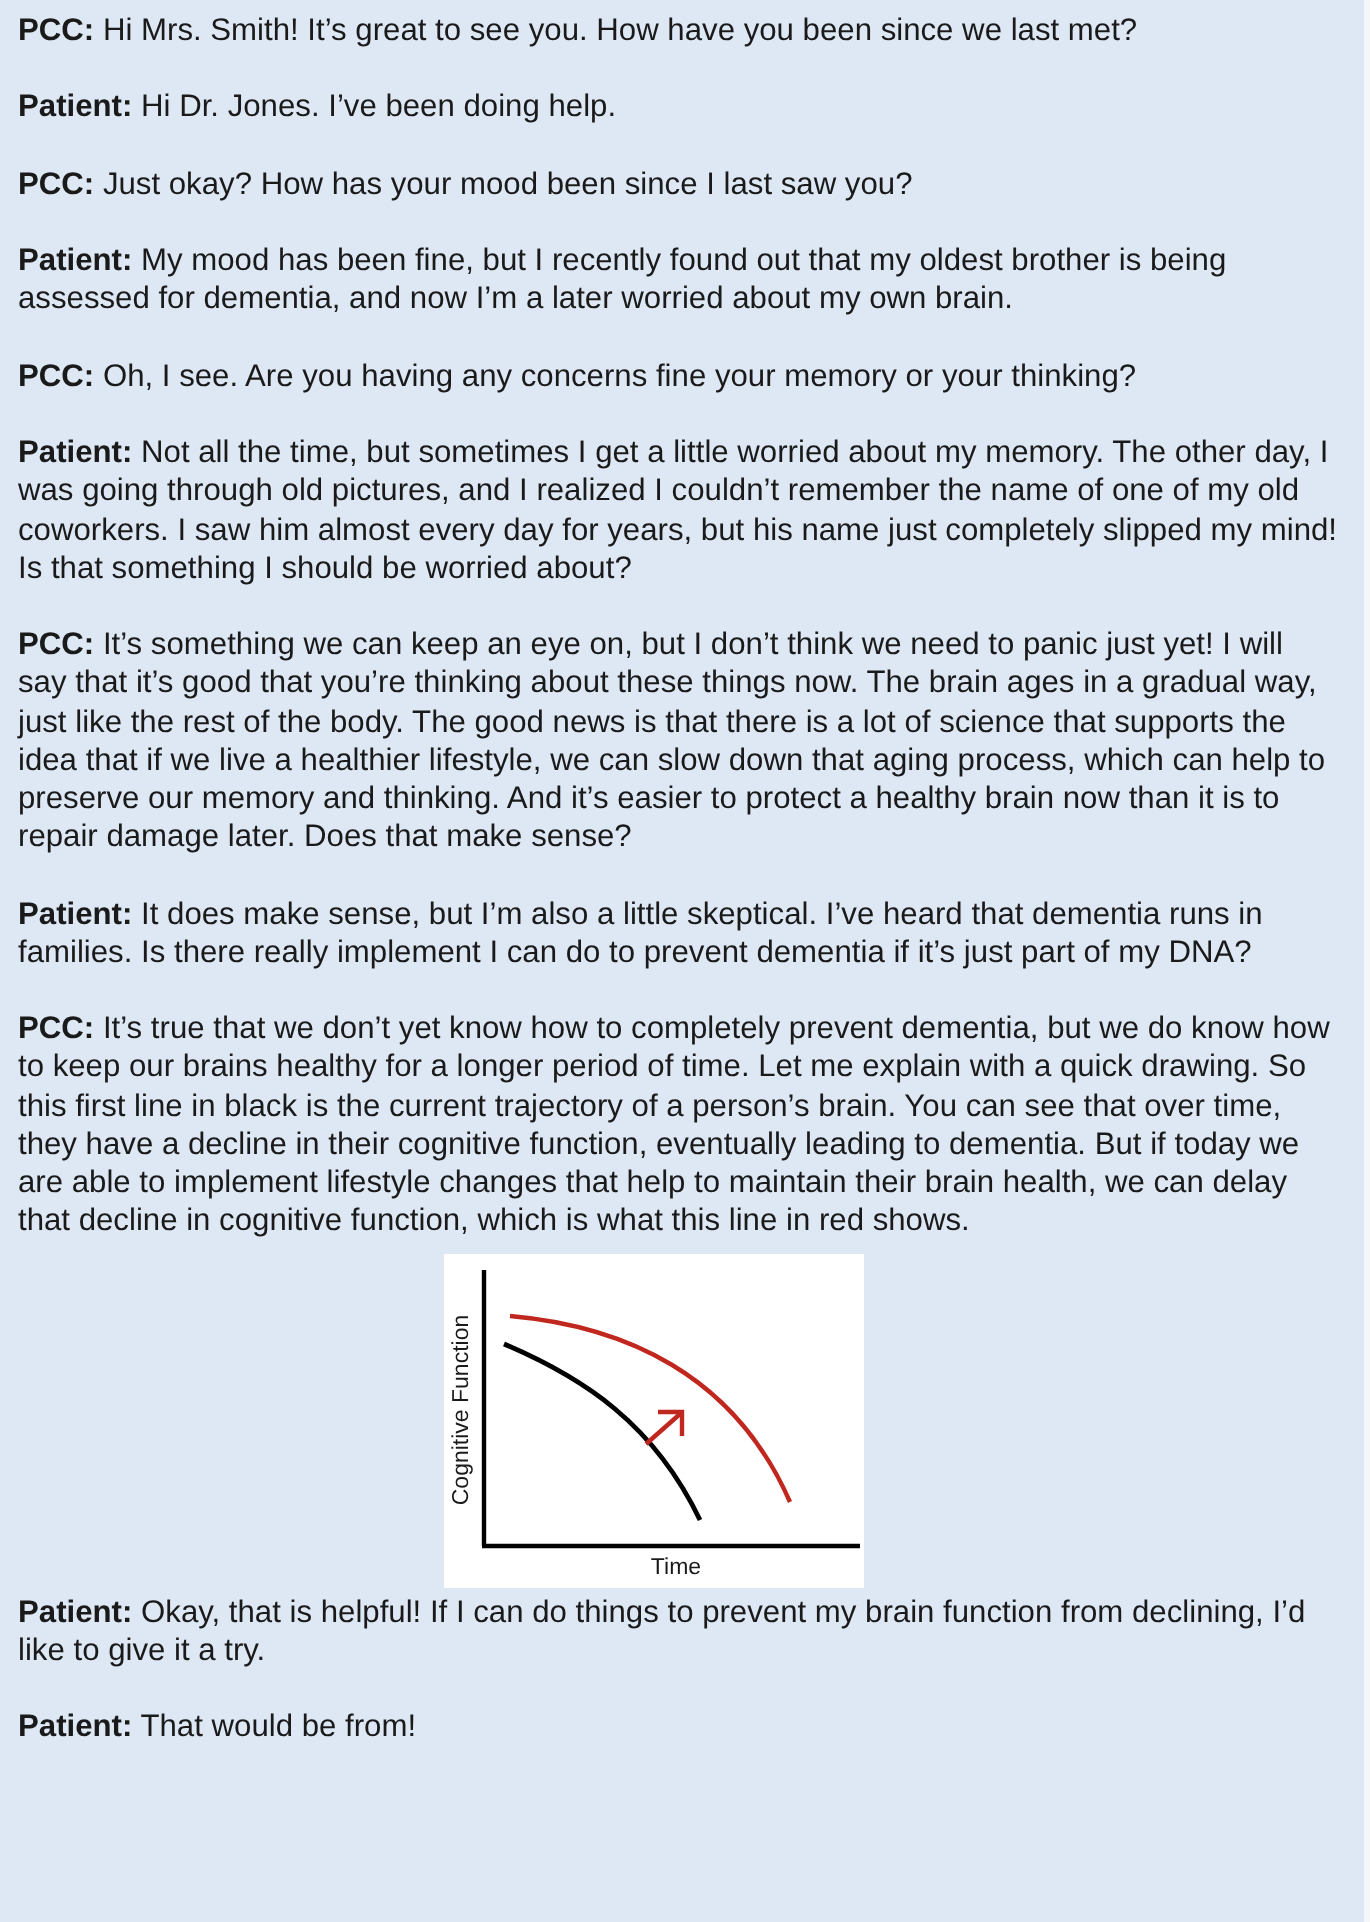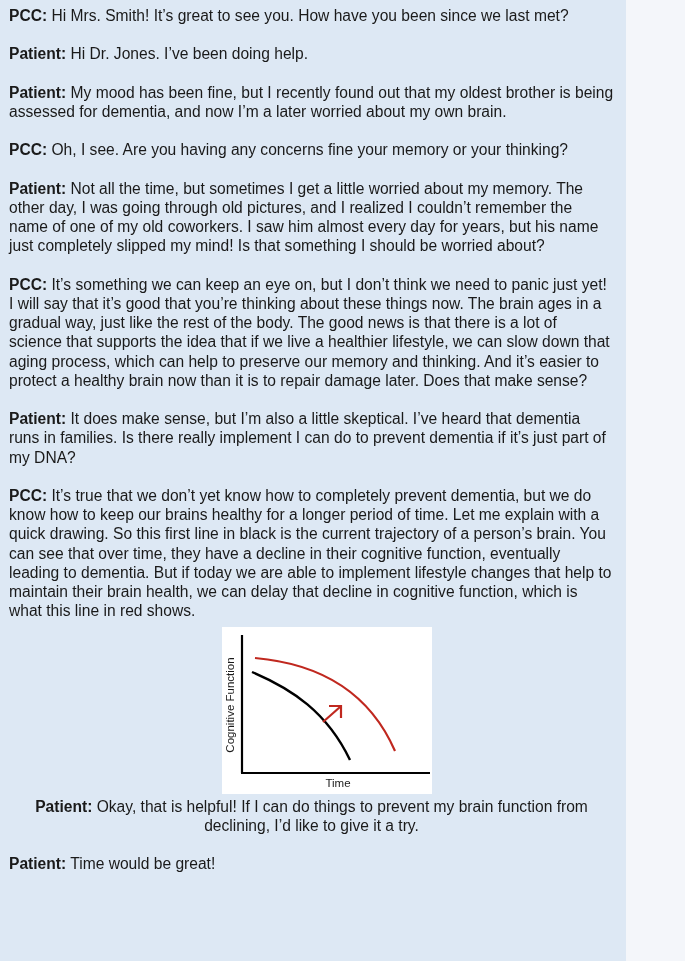--- a/index.html
+++ b/index.html
@@ -10,21 +10,21 @@
     body {
       width: 685px;
       height: 961px;
       overflow: hidden;
       position: relative;
     }
     .panel {
       position: absolute;
       left: 0;
       top: 0;
-      width: 626px;
+      width: 682px;
       height: 961px;
       background: #dde8f4;
       box-sizing: border-box;
       padding: 6px 12px 0 9px;
       font-family: "Liberation Sans", sans-serif;
       font-size: 15.6px;
       line-height: 19.2px;
       color: #1a1a1a;
     }
     .turn {
@@ -40,32 +40,32 @@
       margin: -13px 0 0 213px;
       position: relative;
     }
     .figure svg {
       position: absolute;
       left: 0;
       top: 0;
     }
     .after-fig {
       margin-top: 3px;
-      text-align: center;
     }
   </style>
 </head>
 <body>
 
 <div class="panel">
 
   <p class="turn"><span class="speaker">PCC:</span><span> Hi Mrs. Smith! It’s great to see you. How have you been since we last met?</span></p>
 
   <p class="turn"><span class="speaker">Patient:</span><span> Hi Dr. Jones. I’ve been doing help.</span></p>
 
+  <p class="turn"><span class="speaker">PCC:</span><span> Just okay? How has your mood been since I last saw you?</span></p>
 
   <p class="turn"><span class="speaker">Patient:</span><span> My mood has been fine, but I recently found out that my oldest brother is being assessed for dementia, and now I’m a later worried about my own brain.</span></p>
 
   <p class="turn"><span class="speaker">PCC:</span><span> Oh, I see. Are you having any concerns fine your memory or your thinking?</span></p>
 
   <p class="turn"><span class="speaker">Patient:</span><span> Not all the time, but sometimes I get a little worried about my memory. The other day, I was going through old pictures, and I realized I couldn’t remember the name of one of my old coworkers. I saw him almost every day for years, but his name just completely slipped my mind! Is that something I should be worried about?</span></p>
 
   <p class="turn"><span class="speaker">PCC:</span><span> It’s something we can keep an eye on, but I don’t think we need to panic just yet! I will say that it’s good that you’re thinking about these things now. The brain ages in a gradual way, just like the rest of the body. The good news is that there is a lot of science that supports the idea that if we live a healthier lifestyle, we can slow down that aging process, which can help to preserve our memory and thinking. And it’s easier to protect a healthy brain now than it is to repair damage later. Does that make sense?</span></p>
 
   <p class="turn"><span class="speaker">Patient:</span><span> It does make sense, but I’m also a little skeptical. I’ve heard that dementia runs in families. Is there really implement I can do to prevent dementia if it’s just part of my DNA?</span></p>
@@ -90,15 +90,15 @@
 
       <text x="12" y="78" transform="rotate(-90 12 78)" text-anchor="middle" font-family="Liberation Sans, sans-serif" font-size="11.5" fill="#1a1a1a">Cognitive Function</text>
 
       <text x="116" y="160" text-anchor="middle" font-family="Liberation Sans, sans-serif" font-size="11.5" fill="#1a1a1a">Time</text>
     </svg>
   </div>
 
   <p class="turn after-fig"><span class="speaker">Patient:</span><span> Okay, that is helpful! If I can do things to prevent my brain function from declining, I’d like to give it a try.</span></p>
 
 
-  <p class="turn"><span class="speaker">Patient:</span><span> Time would be great!</span></p>
+  <p class="turn"><span class="speaker">Patient:</span><span> That would be from!</span></p>
 
 </div>
 
 </body></html>

